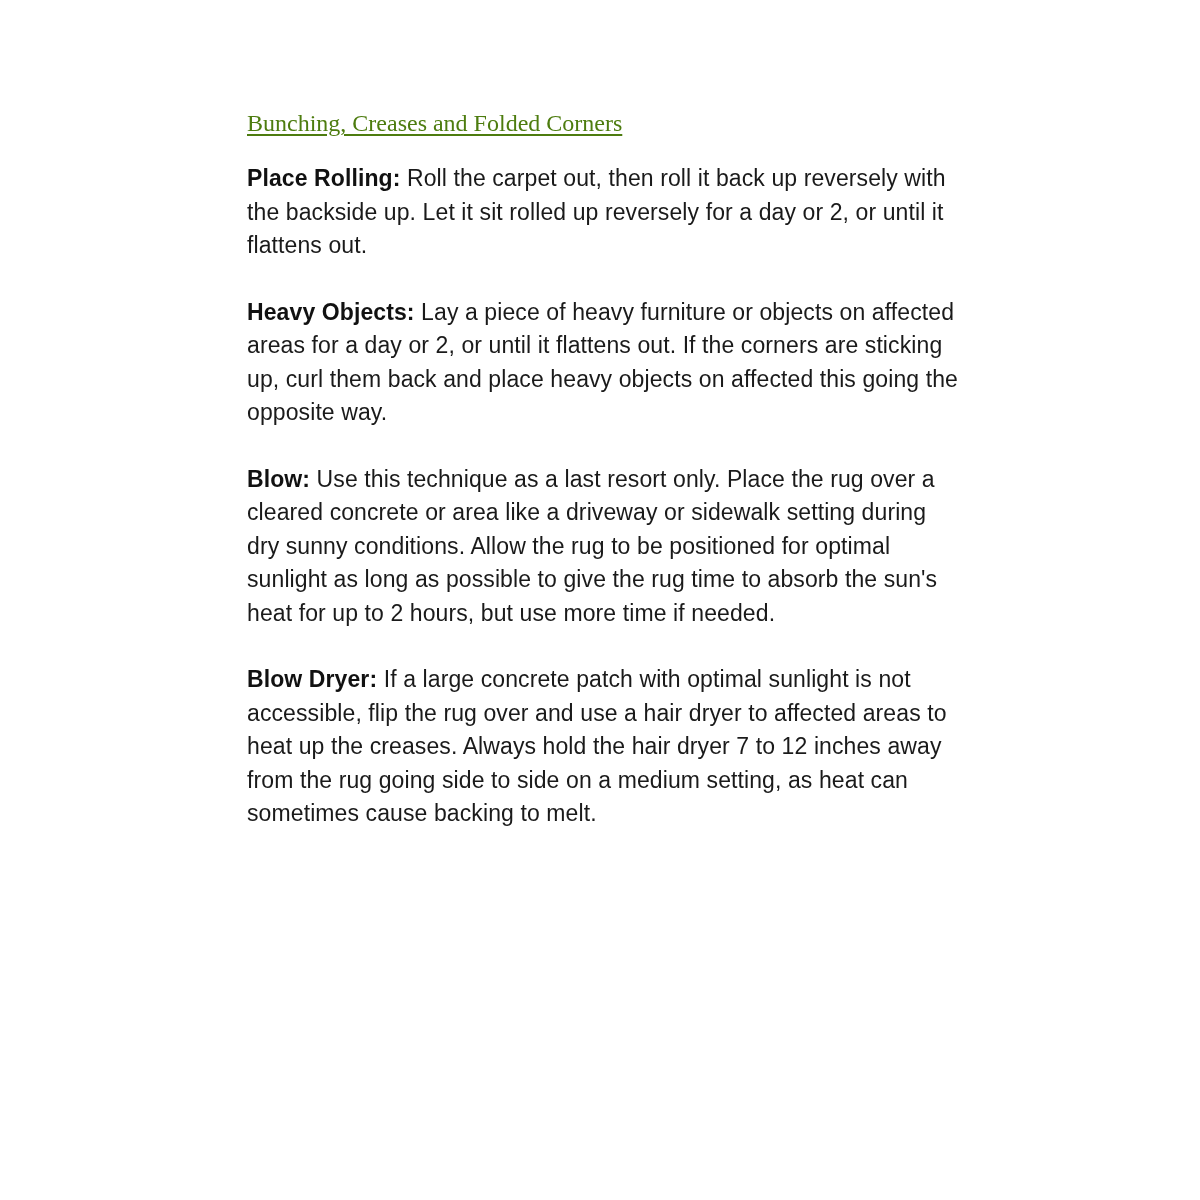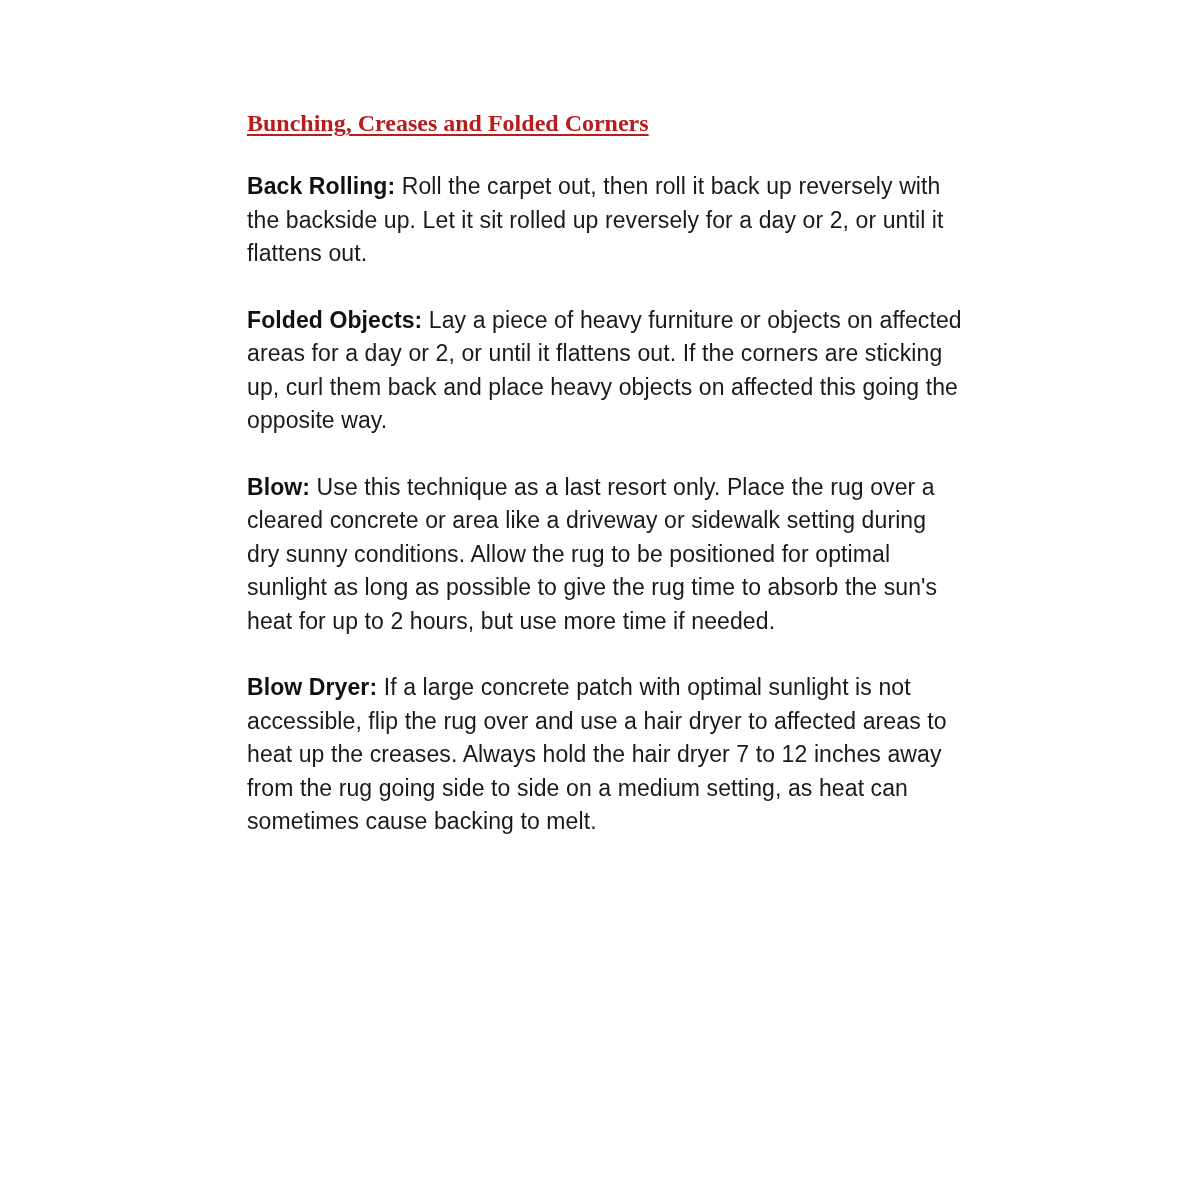--- a/index.html
+++ b/index.html
@@ -15,26 +15,26 @@
     overflow: hidden;
     font-family: "Liberation Sans", sans-serif;
   }
   .content {
     position: absolute;
     left: 247px;
     top: 108px;
     width: 716px;
   }
   .heading {
-    margin: 0 0 32px 0;
+    margin: 0 0 24px 0;
     font-family: "Liberation Serif", serif;
     font-size: 24px;
     line-height: 30px;
-    font-weight: 700;
-    color: #b91c1c;
+    font-weight: 400;
+    color: #4d7c0f;
     text-decoration: underline;
     text-decoration-thickness: 2px;
     text-underline-offset: 3px;
   }
   .para {
     margin: 0 0 33px 0;
     font-size: 23px;
     line-height: 33.5px;
     color: #1a1a1a;
     font-weight: 500;
@@ -51,26 +51,26 @@
 </head>
 <body>
 
 <div class="page">
   <div class="content">
 
     <h1 class="heading">Bunching, Creases and Folded Corners</h1>
 
 
     <p class="para">
-      <strong class="label">Back Rolling:</strong>
+      <strong class="label">Place Rolling:</strong>
       <span>Roll the carpet out, then roll it back up reversely with the backside up. Let it sit rolled up reversely for a day or 2, or until it flattens out.</span>
     </p>
 
     <p class="para">
-      <strong class="label">Folded Objects:</strong>
+      <strong class="label">Heavy Objects:</strong>
       <span>Lay a piece of heavy furniture or objects on affected areas for a day or 2, or until it flattens out. If the corners are sticking up, curl them back and place heavy objects on affected this going the opposite way.</span>
     </p>
 
     <p class="para">
       <strong class="label">Blow:</strong>
       <span>Use this technique as a last resort only. Place the rug over a cleared concrete or area like a driveway or sidewalk setting during dry sunny conditions. Allow the rug to be positioned for optimal sunlight as long as possible to give the rug time to absorb the sun's heat for up to 2 hours, but use more time if needed.</span>
     </p>
 
     <p class="para">
       <strong class="label">Blow Dryer:</strong>

